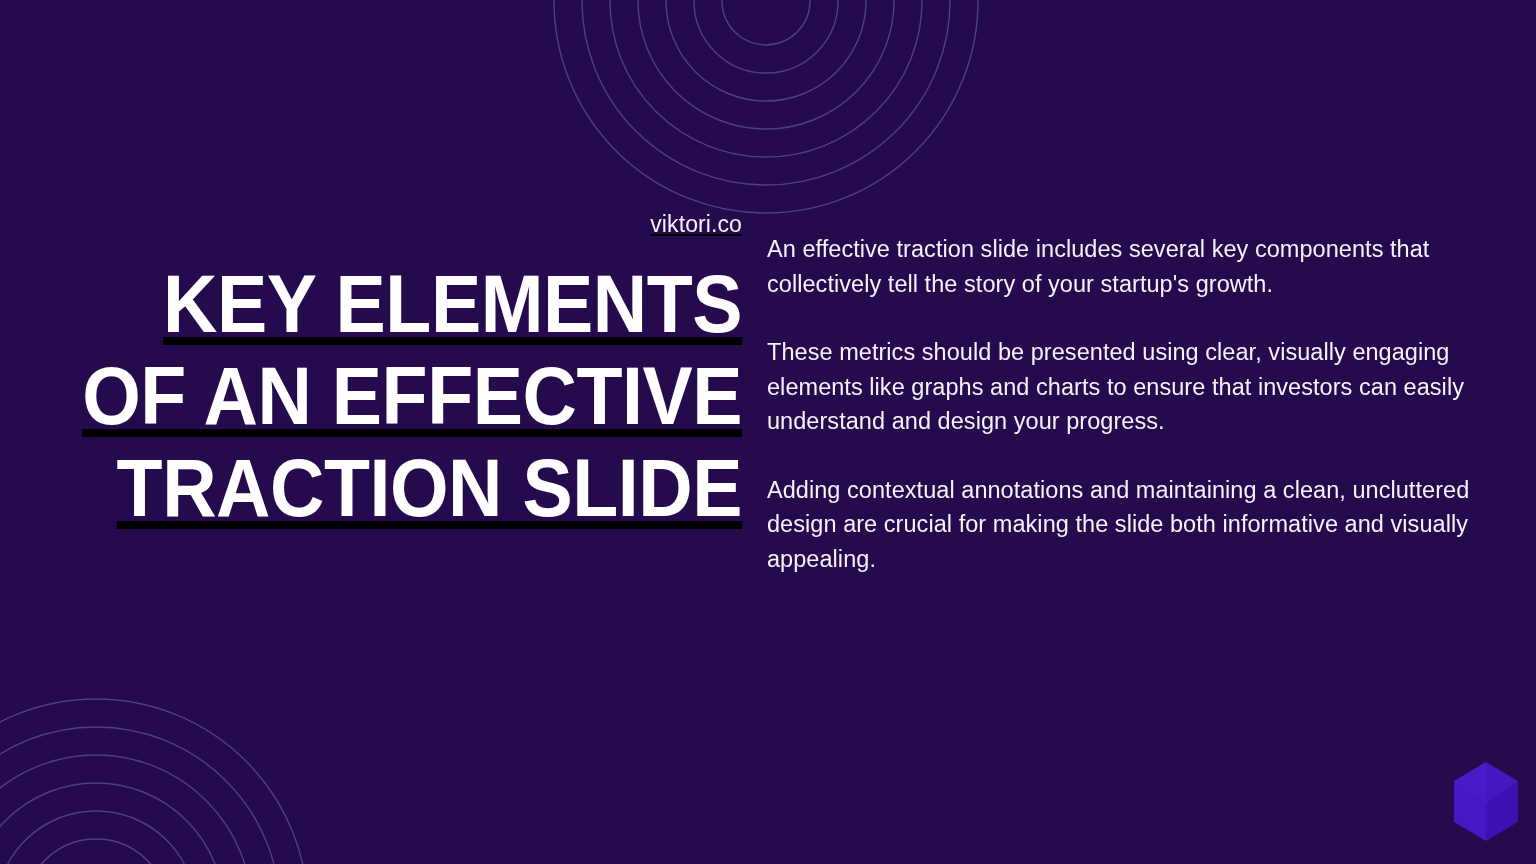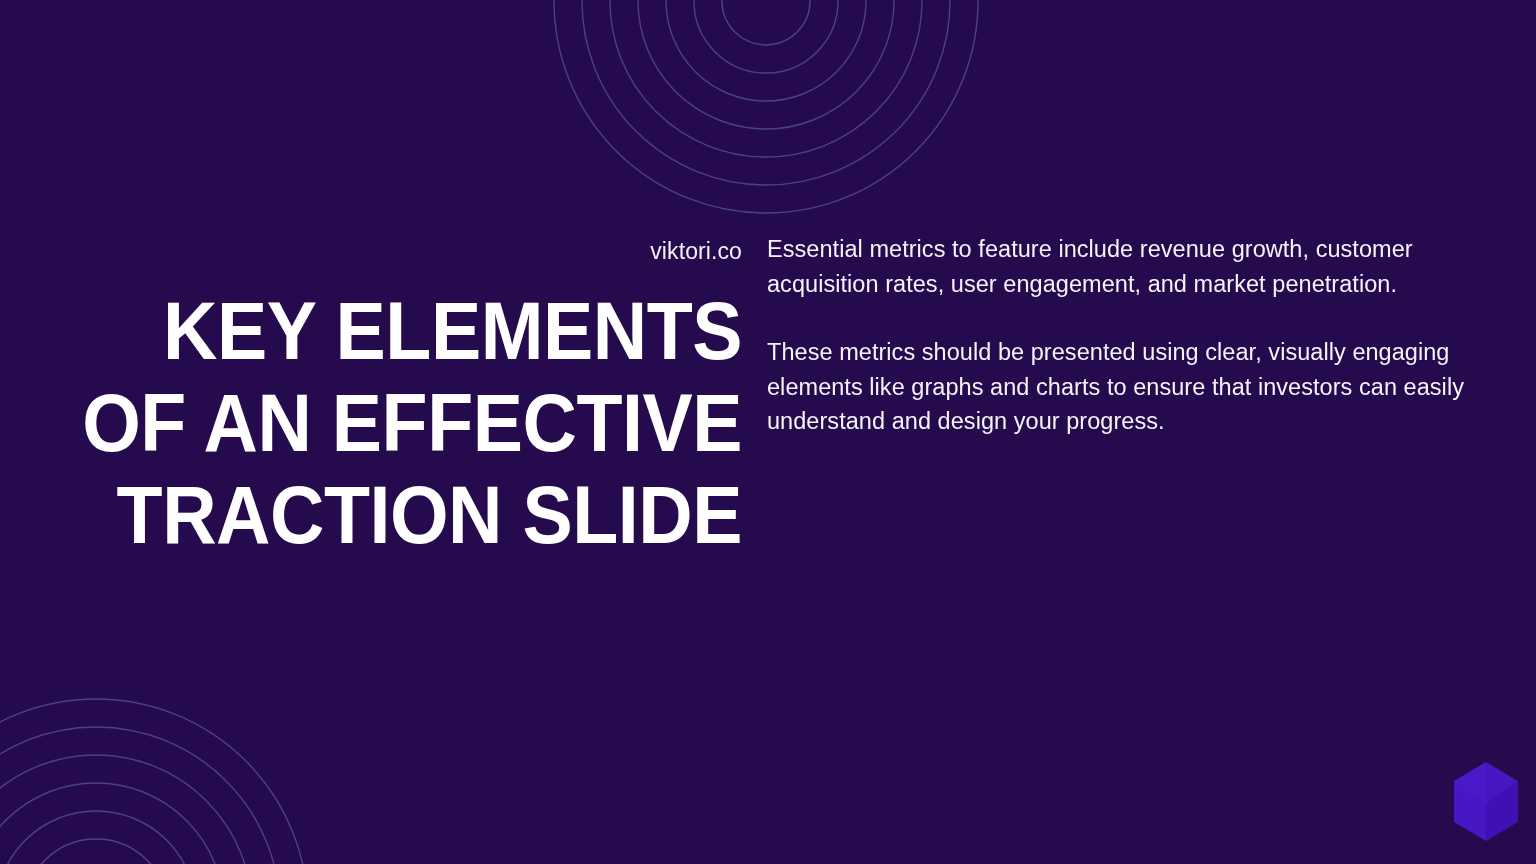--- a/index.html
+++ b/index.html
@@ -33,23 +33,24 @@
   }
   #rings-bottom-left {
     top: 678px;
     left: -137px;
   }
 
   
   .left-col {
     position: absolute;
     left: 0;
-    top: 240px;
+    top: 213px;
     width: 742px;
     text-align: right;
+    text-decoration: underline;
   }
   .brand {
     font-size: 23px;
     font-weight: 400;
     color: #f4f1f8;
     letter-spacing: 0.1px;
     line-height: 1;
     margin: 0 0 22px 0;
   }
   .headline {
@@ -130,22 +131,23 @@
   <div class="left-col">
     <div class="brand">viktori.co</div>
     <h1 class="headline">
       <span class="hl-line">KEY ELEMENTS</span>
       <span class="hl-line">OF AN EFFECTIVE</span>
       <span class="hl-line">TRACTION SLIDE</span>
     </h1>
   </div>
 
   <div class="body-col">
-    <p>Essential metrics to feature include revenue growth, customer acquisition rates, user engagement, and market penetration.</p>
+    <p>An effective traction slide includes several key components that collectively tell the story of your startup's growth.</p>
     <p>These metrics should be presented using clear, visually engaging elements like graphs and charts to ensure that investors can easily understand and design your progress.</p>
+    <p>Adding contextual annotations and maintaining a clean, uncluttered design are crucial for making the slide both informative and visually appealing.</p>
   </div>
 
   <div id="logo-hexagon">
     <svg width="74" height="82" viewBox="0 0 74 82" aria-hidden="true">
 
       <polygon points="37,1 5,20 5,42 37,42" fill="#4a1ac8"></polygon>
 
       <polygon points="37,1 69,20 69,42 37,42" fill="#4616c1"></polygon>
 
       <polygon points="5,20 5,61 37,80 37,42" fill="#4717c3"></polygon>

